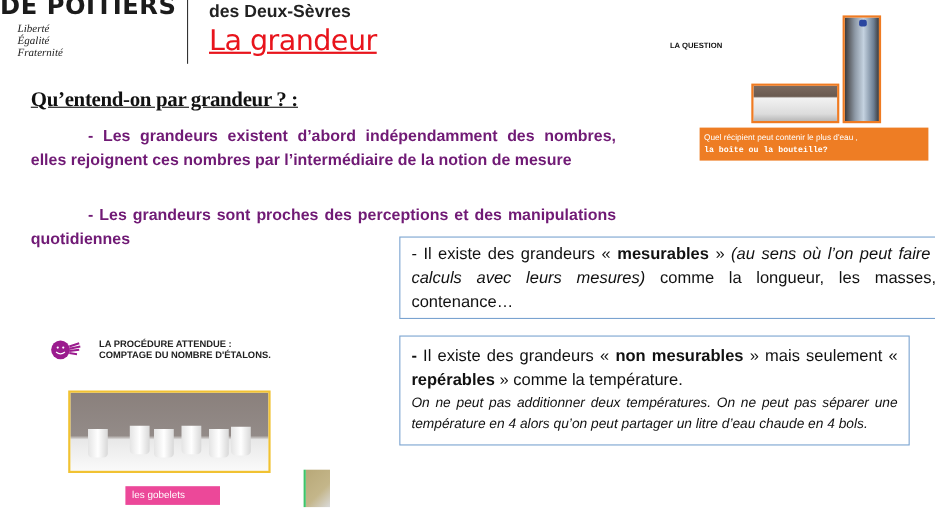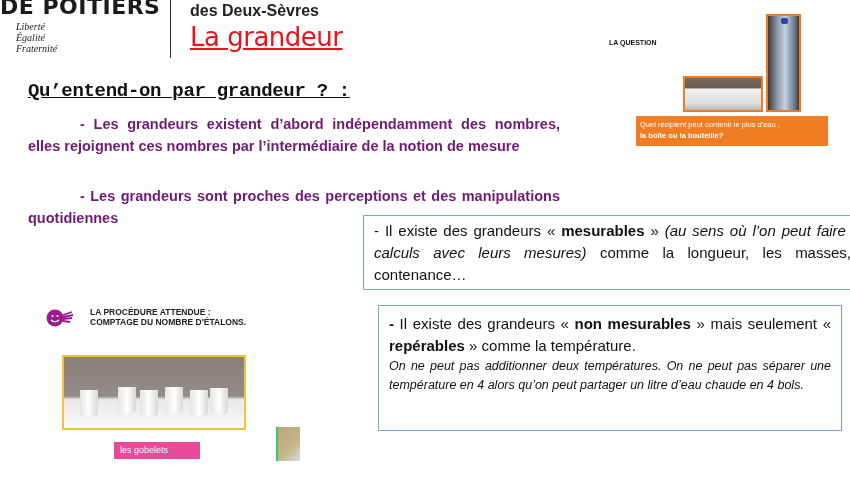--- a/index.html
+++ b/index.html
@@ -3,35 +3,35 @@
 <meta charset="utf-8">
 <style>
   html, body { margin:0; padding:0; }
   body { width:850px; height:480px; background:#ffffff; position:relative; overflow:hidden; font-family:"Liberation Sans", sans-serif; color:#111; }
   .abs { position:absolute; }
   .academie { left:0; top:-6px; font-size:22px; font-weight:bold; letter-spacing:0.5px; color:#1b1b1b; font-family:"DejaVu Sans", sans-serif; }
   .devise { left:16px; top:21px; font-family:Liberation Serif, serif; font-style:italic; font-size:10px; line-height:11px; color:#222; }
   .sep { left:170px; top:0; width:1px; height:58px; background:#333; }
   .dept { left:190px; top:2px; font-size:16px; font-weight:bold; color:#222; }
   .title { left:190px; top:22px; font-size:26px; font-weight:normal; color:#e8141c; text-decoration:underline; font-family:"DejaVu Sans", sans-serif; letter-spacing:-0.5px; }
-  .subtitle { left:28px; top:80px; font-size:19px; font-weight:bold; text-decoration:underline; color:#111; font-family:Liberation Mono, monospace; letter-spacing:-0.3px; }
+  .subtitle { left:28px; top:80px; font-size:19px; font-weight:bold; text-decoration:underline; color:#111; font-family:Liberation Serif, serif; letter-spacing:-0.3px; }
   .para { left:28px; width:532px; font-size:14.5px; font-weight:bold; line-height:22px; text-align:justify; color:#701a75; }
   .para .indent { display:inline-block; width:52px; }
   .p1 { top:113px; }
   .p2 { top:185px; }
   .box { border:1.5px solid #7aa3d0; background:#fff; padding:4px 10px; font-size:15px; line-height:22px; text-align:justify; color:#111; box-sizing:border-box; }
   .box1 { left:363px; top:215px; width:524px; height:75px; }
-  .box2 { left:363px; top:305px; width:464px; height:126px; padding-top:7px;margin-left:15px; }
+  .box2 { left:363px; top:305px; width:464px; height:100px; padding-top:7px; }
   .box2 .small { font-style:italic; font-size:12.5px; line-height:19px; }
   .q-label { left:609px; top:39px; font-size:7px; font-weight:bold; color:#111; }
   .q-box-img { left:683px; top:76px; width:80px; height:36px; border:2px solid #ef7b22; background:linear-gradient(#7b6a60 0%, #6a5a50 30%, #f2f2f2 35%, #dcdcdc 80%, #b8b8b8 100%); box-sizing:border-box; }
   .q-bottle-img { left:766px; top:14px; width:35px; height:98px; border:2px solid #ef7b22; background:linear-gradient(90deg,#3d3a3a,#8e99a6 30%,#c4d2e0 55%,#6b7d92 85%,#3d3a3a); box-sizing:border-box; }
   .q-bottle-img .cap { position:absolute; left:13px; top:2px; width:7px; height:6px; background:#2a46a0; border-radius:2px; }
-  .q-caption { left:636px; top:116px; width:192px; height:30px; background:#ee7d24; color:#fff; font-size:7.5px; line-height:11px; padding:3px 4px; box-sizing:border-box; }
-  .q-caption b { font-weight:bold; }
+  .q-caption { left:636px; top:116px; width:208px; height:30px; background:#ee7d24; color:#fff; font-size:7.5px; line-height:11px; padding:3px 4px; box-sizing:border-box; }
+  .q-caption b { font-weight:bold;font-family:Liberation Mono, monospace; }
   .proc-icon { left:46px; top:308px; width:28px; height:20px; }
   .proc-text { left:90px; top:307px; font-size:8.5px; line-height:10px; font-weight:bold; color:#222; }
   .cups-img { left:62px; top:355px; width:184px; height:75px; border:2px solid #f1c232; box-sizing:border-box; background:linear-gradient(#8a807c 0%, #938b88 55%, #e8e8e8 60%, #fafafa 100%); overflow:hidden; }
   .cup { position:absolute; width:18px; height:26px; background:linear-gradient(90deg,#e4e4e4,#ffffff,#d8d8d8); border-radius:0 0 4px 4px; top:33px; }
   .gob-label { left:114px; top:442px; width:86px; height:17px; background:#ec4899; color:#fff; font-size:9px; line-height:17px; padding-left:6px; box-sizing:border-box; }
   .green-img { left:276px; top:427px; width:24px; height:34px; border-left:2px solid #3fc46a; background:linear-gradient(135deg,#b8a878 0%,#c4b68a 60%,#dadada 100%); box-sizing:border-box; }
 </style>
 </head>
 <body>
 

